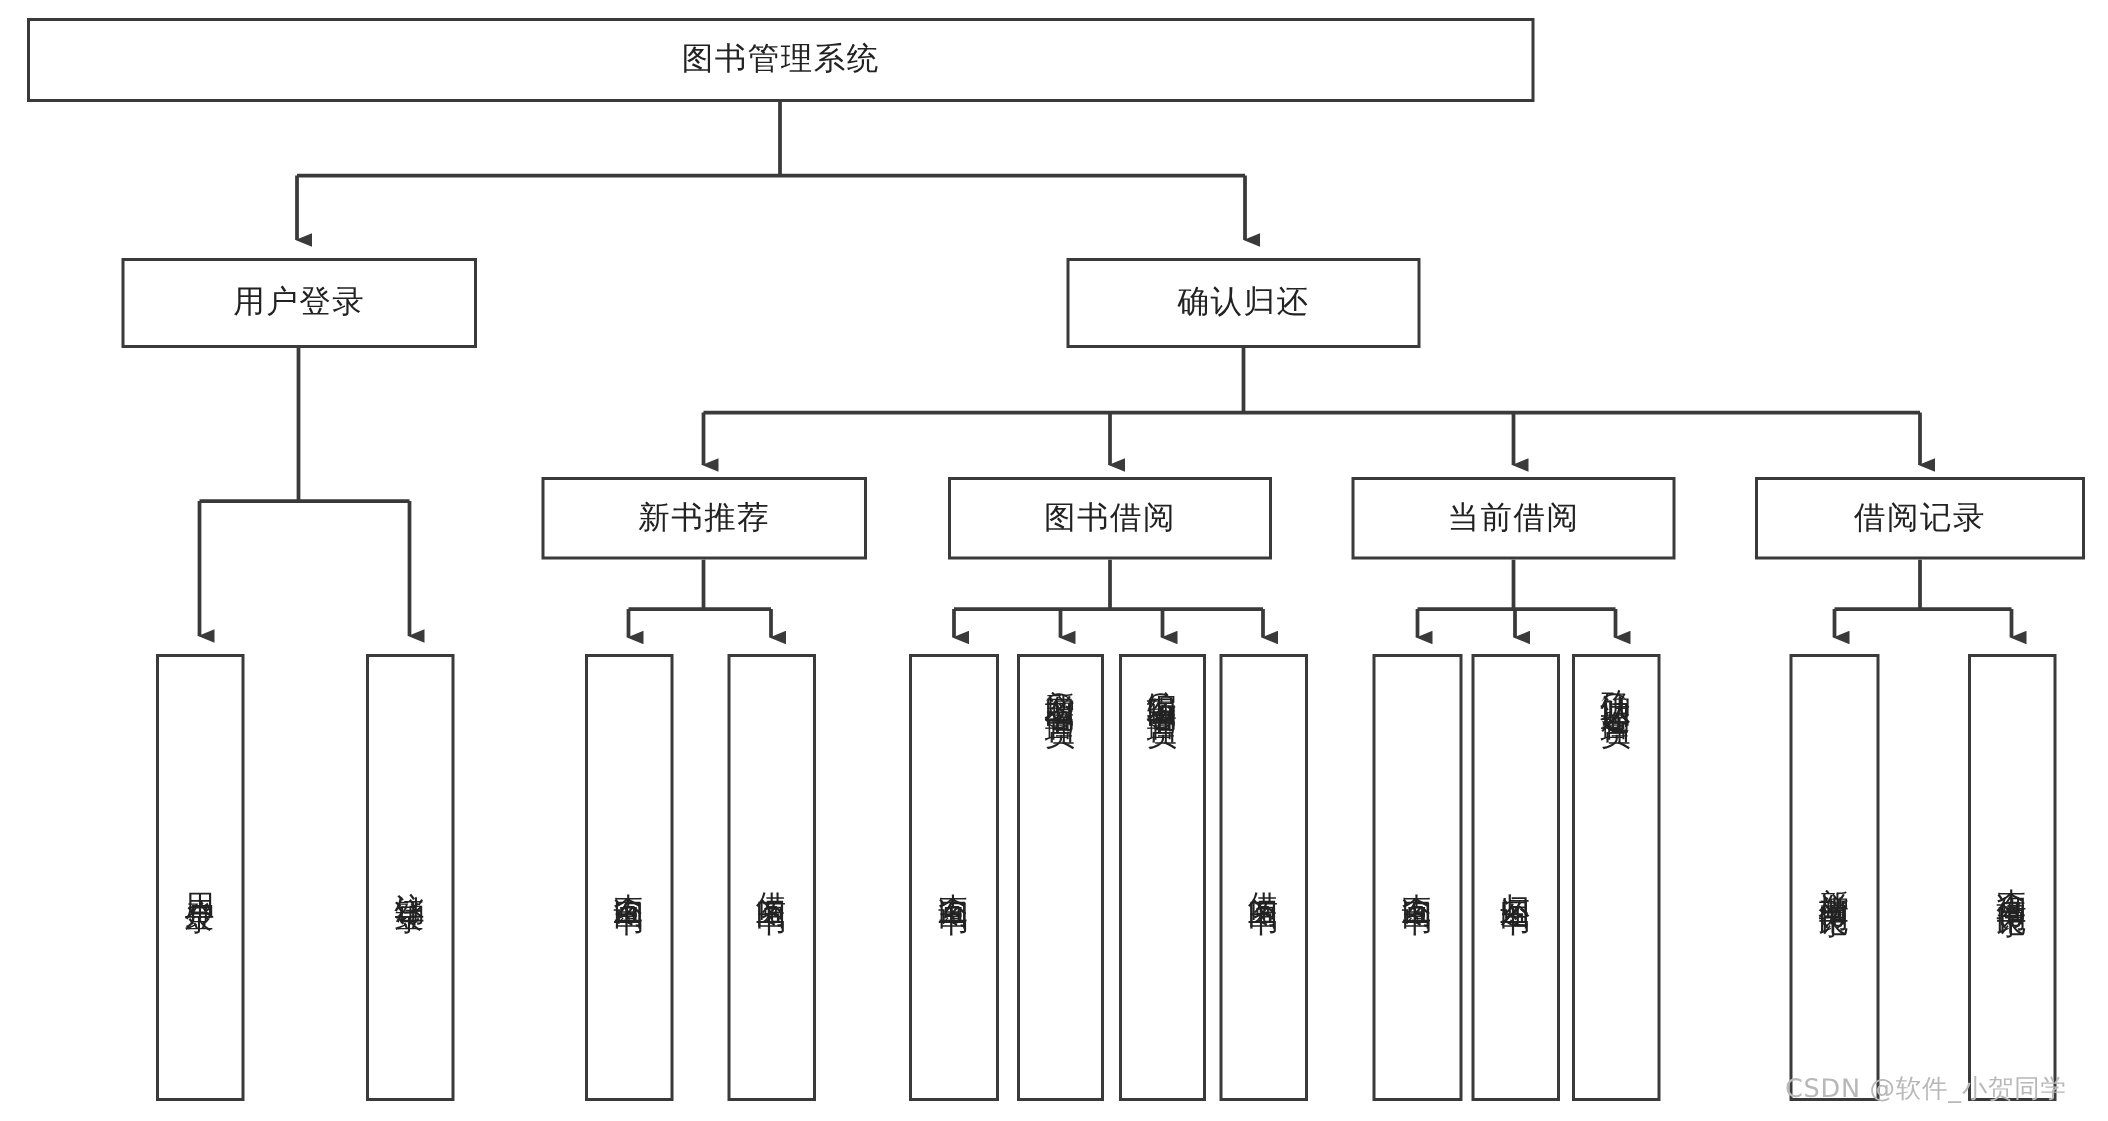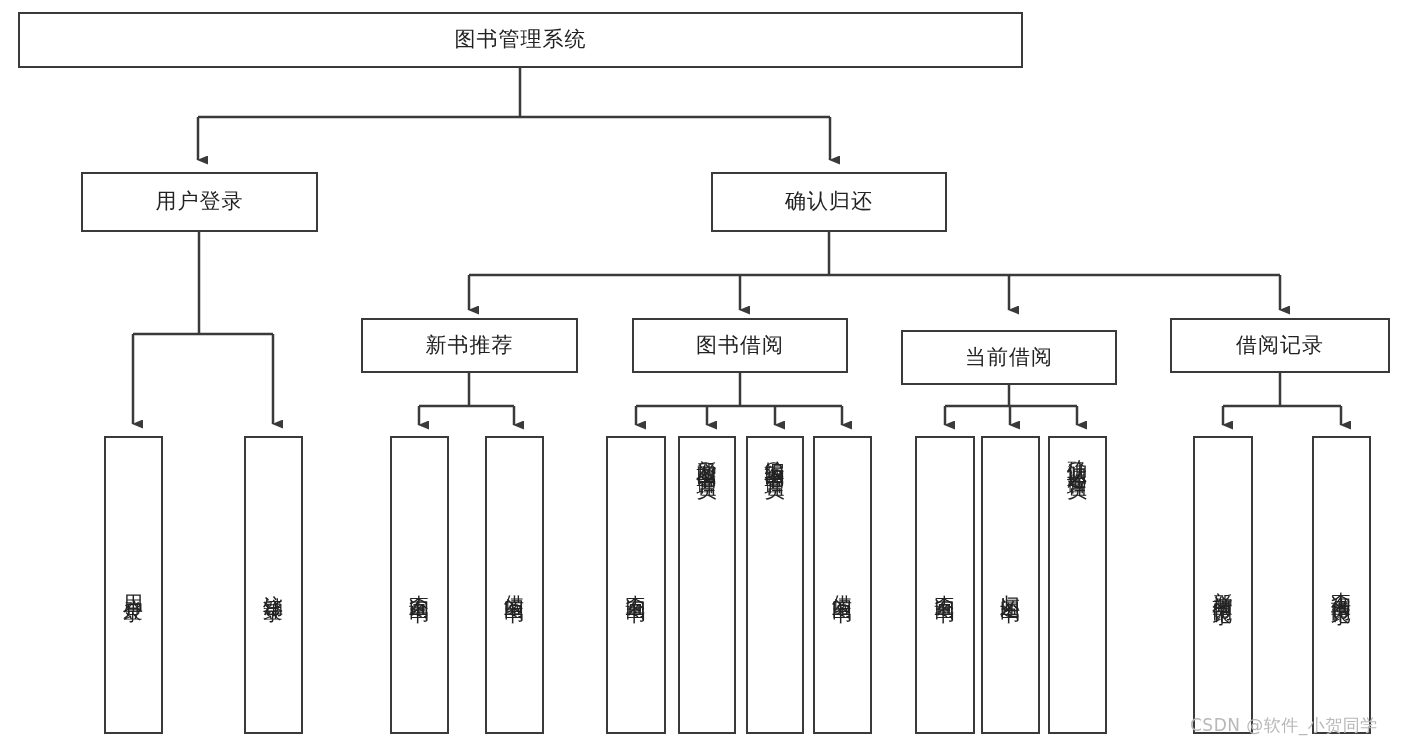--- a/index.html
+++ b/index.html
@@ -139,21 +139,21 @@
   <div class="node-box" style="left:711px; top:172px; width:236px; height:60px;">
     <span class="node-label">确认归还</span>
   </div>
 
   <div class="node-box" style="left:361px; top:318px; width:217px; height:55px;">
     <span class="node-label">新书推荐</span>
   </div>
   <div class="node-box" style="left:632px; top:318px; width:216px; height:55px;">
     <span class="node-label">图书借阅</span>
   </div>
-  <div class="node-box" style="left:901px; top:318px; width:216px; height:55px;margin-top:12px;">
+  <div class="node-box" style="left:901px; top:318px; width:216px; height:55px;">
     <span class="node-label">当前借阅</span>
   </div>
   <div class="node-box" style="left:1170px; top:318px; width:220px; height:55px;">
     <span class="node-label">借阅记录</span>
   </div>
 
   <div class="node-box vertical mid" style="left:104px; top:436px; width:59px; height:298px;">
     <span class="node-label">用户登录</span>
   </div>
   <div class="node-box vertical mid" style="left:244px; top:436px; width:59px; height:298px;">

